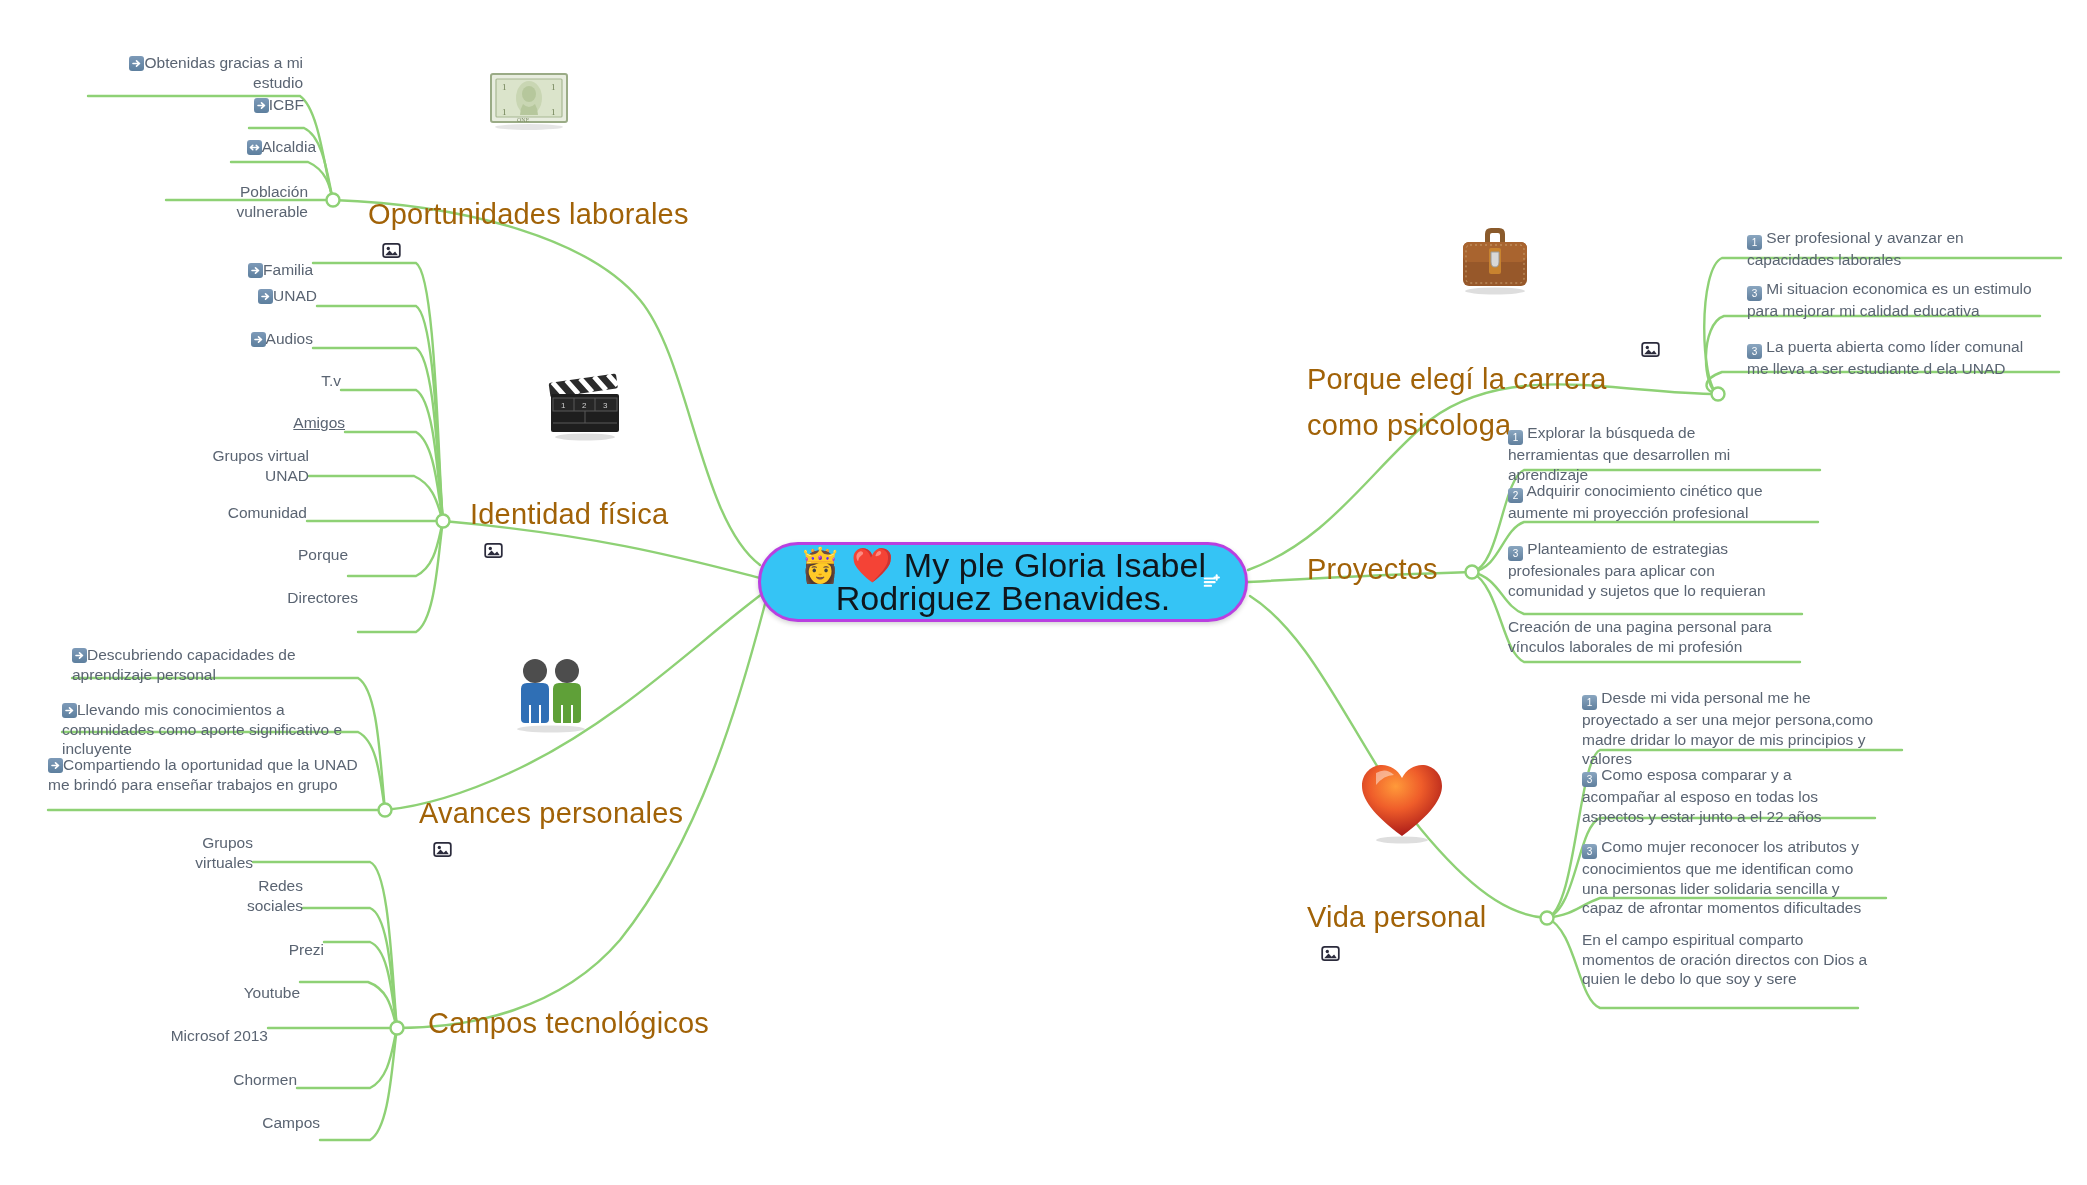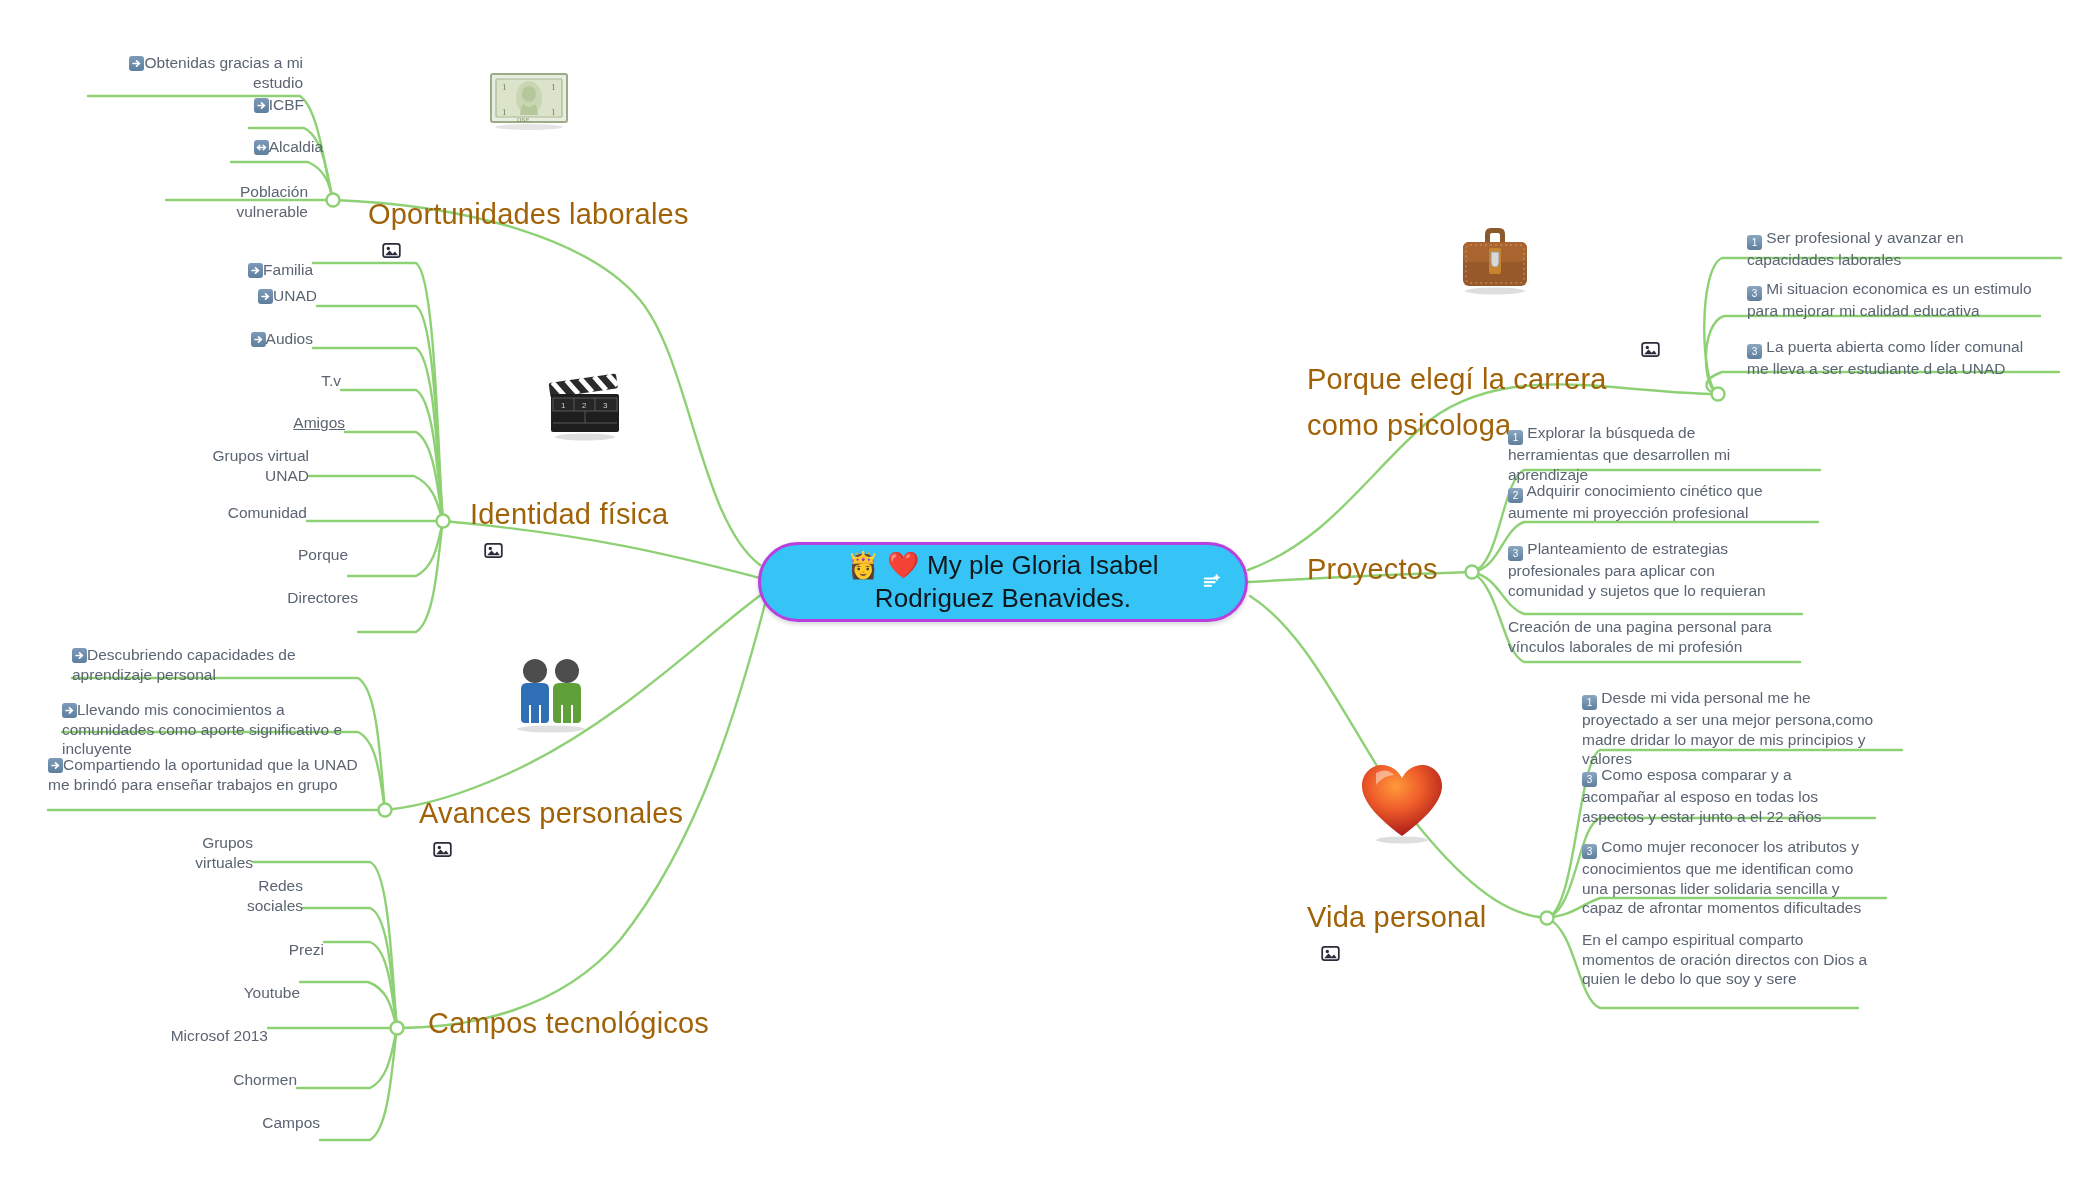--- a/index.html
+++ b/index.html
@@ -12,21 +12,21 @@
   svg#wires{position:absolute;left:0;top:0;width:2087px;height:1185px;pointer-events:none;}
 
   
   .center-node{
     position:absolute;left:758px;top:542px;width:490px;height:80px;
     background:#35c4f5;border:3px solid #b93fe0;border-radius:42px;
     box-sizing:border-box;display:flex;align-items:center;justify-content:center;
     box-shadow:0 2px 5px rgba(0,0,0,.18);
   }
   .center-text{
-    color:#10161c;font-size:26px;line-height:33px;text-align:center;
+    color:#10161c;font-size:34px;line-height:33px;text-align:center;
     max-width:430px;font-weight:400;letter-spacing:.1px;
   }
   .center-note{
     position:absolute;right:22px;top:50%;transform:translateY(-50%);
     width:22px;height:22px;
   }
 
   
   .branch-title{
     position:absolute;color:#a16207;font-size:29px;line-height:34px;
@@ -268,21 +268,21 @@
   </div>
 
   <div class="leaf left" style="left:170px;top:95px;width:134px;">
     <span class="arrowbox">
       <svg viewBox="0 0 15 15" width="15" height="15">
           <path d="M4 7.5 h6 M7.5 4.8 l3 2.7 -3 2.7" stroke="#fff" stroke-width="1.6" fill="none" stroke-linecap="round" stroke-linejoin="round"></path>
         </svg>
     </span><span class="leaf-text">ICBF</span>
   </div>
 
-  <div class="leaf left" style="left:155px;top:137px;width:168px;">
+  <div class="leaf left" style="left:148px;top:137px;width:168px;">
     <span class="arrowbox">
       <svg viewBox="0 0 15 15" width="15" height="15">
           <path d="M3.5 7.5 h8 M5.8 5.2 l-2.4 2.3 2.4 2.3 M9.2 5.2 l2.4 2.3 -2.4 2.3" stroke="#fff" stroke-width="1.5" fill="none" stroke-linecap="round" stroke-linejoin="round"></path>
         </svg>
     </span><span class="leaf-text">Alcaldia</span>
   </div>
 
   <div class="leaf left" style="left:166px;top:182px;width:142px;">
     <span class="leaf-text">Población vulnerable</span>
   </div>

